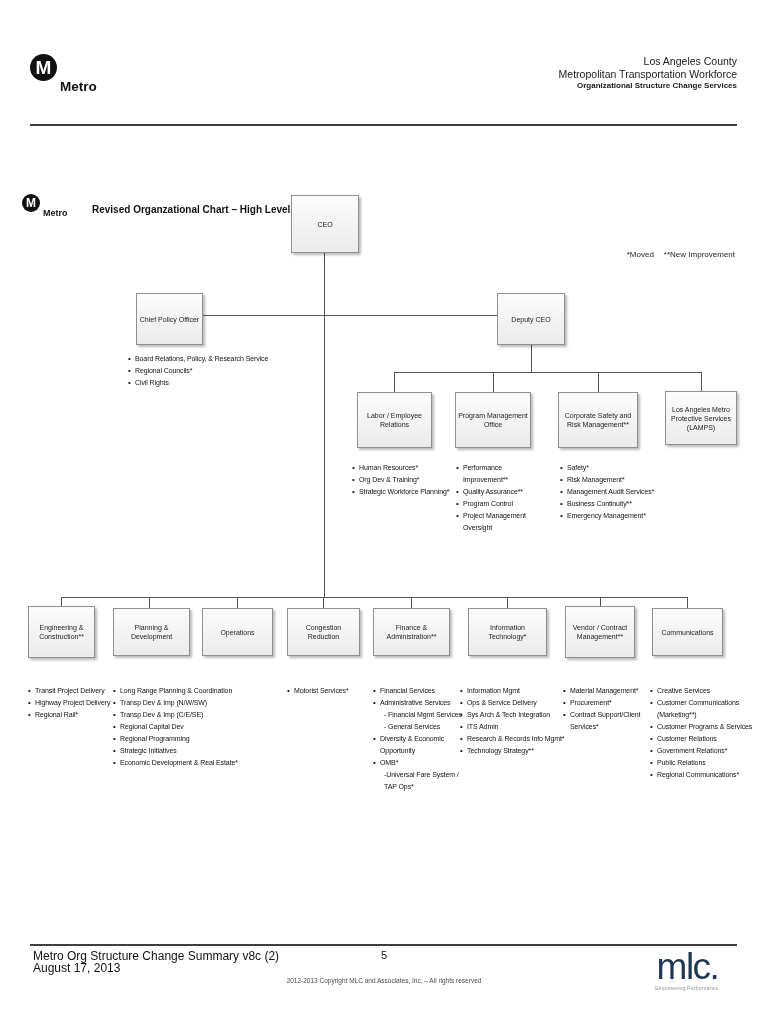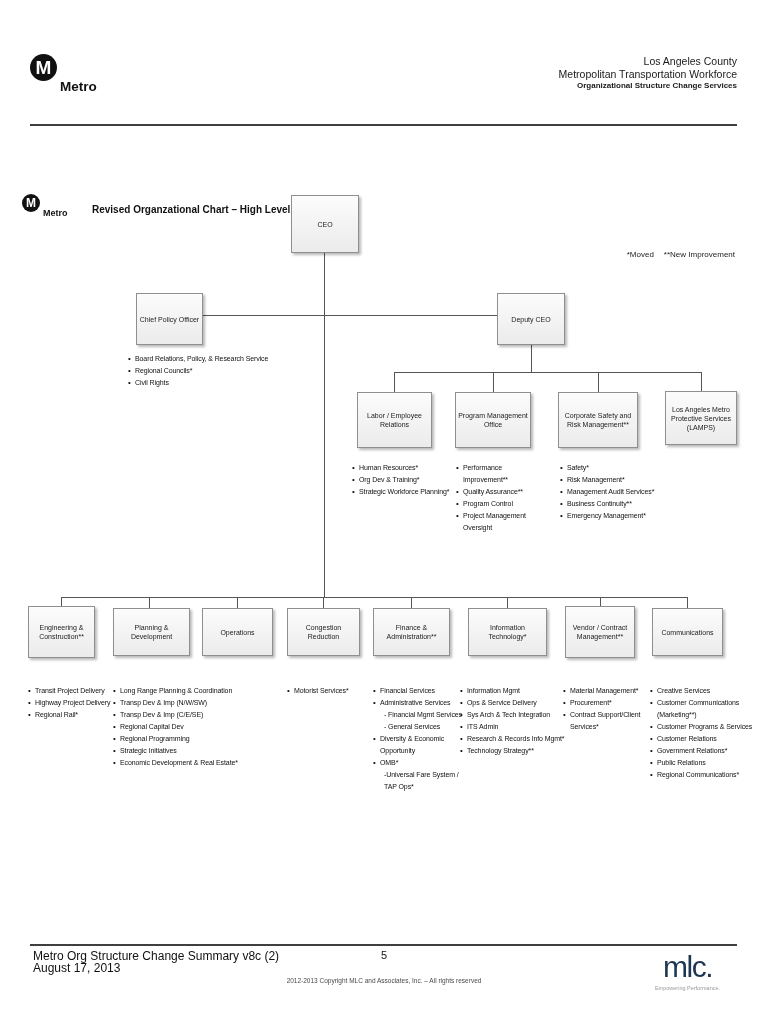--- a/index.html
+++ b/index.html
@@ -32,21 +32,21 @@
   .bl{position:relative;padding-left:7px;}
   .bl::before{content:"\2022";position:absolute;left:0;top:0;font-size:8px;}
   .bl.sub{padding-left:11px;}
   .bl.sub::before{content:"";}
 
   
   .foot-doc{position:absolute;font-size:12px;line-height:12px;color:#111;}
   .foot-page{position:absolute;left:0;width:768px;text-align:center;font-size:11px;color:#111;}
   .foot-copy{position:absolute;left:0;width:768px;text-align:center;font-size:6.5px;color:#4a4a4a;}
   .mlc{position:absolute;text-align:center;}
-  .mlc .logo{font-size:30px;font-weight:400;letter-spacing:-1.5px;color:#1d3752;line-height:30px;}
+  .mlc .logo{font-size:37px;font-weight:400;letter-spacing:-1.5px;color:#1d3752;line-height:30px;}
   .mlc .tag{font-size:5.5px;color:#9a9a9a;margin-top:3px;}
 </style>
 </head>
 <body>
 
 <div class="page">
 
   <div class="logo-circle" style="left:30px;top:54px;width:27px;height:27px;font-size:19px;">M</div>
   <div class="brand-label" style="left:60px;top:79px;font-size:13.5px;">Metro</div>
 

